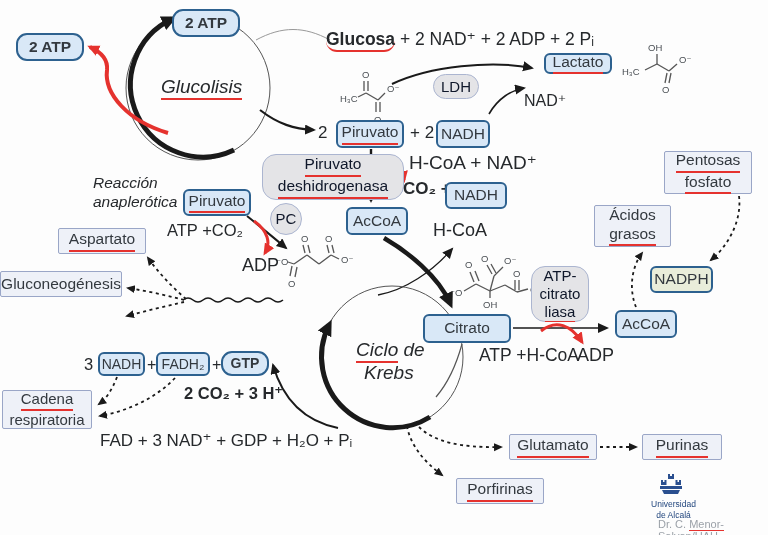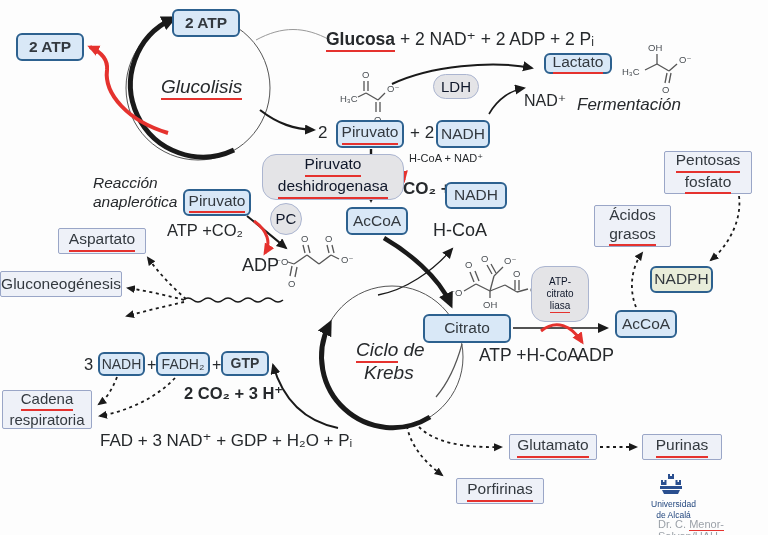--- a/index.html
+++ b/index.html
@@ -14,21 +14,21 @@
     align-items:center; justify-content:center; text-align:center;
     line-height:1.2; box-sizing:border-box; white-space:nowrap;
   }
   .m { background:#d9e8f7; border:2px solid #2d618f; border-radius:6px; font-size:15.5px; color:#33393f; }
   .p { background:#eef1f8; border:1.5px solid #9aa6c7; border-radius:2px; font-size:15.5px; color:#33393f; }
   .e { background:#e4e4e7; border:1.5px solid #abb5d0; border-radius:14px; font-size:15px; color:#0f172a; }
   .pill { border-radius:13px; }
   .circ { border-radius:50%; }
   .txt { position:absolute; white-space:nowrap; font-size:17px; color:#26292c; line-height:1.2; }
   .it { font-style:italic; }
-  .b  { font-weight:bold; }
+  .b  { font-weight:bold;border-radius:11px; }
   .ru { border-bottom:2.5px solid #e5322e; padding-bottom:1px; }
   .ru1 { border-bottom:1.5px solid #e5322e; }
   .small { font-size:14px; }
   svg text { font-family:"Liberation Sans","DejaVu Sans",sans-serif; fill:#4a4f54; font-size:9.5px; }
   .uni { position:absolute; text-align:center; font-size:8.5px; color:#23477e; line-height:1.25; }
   .credit { position:absolute; font-size:11px; color:#9ba1a8; }
 </style>
 </head>
 <body>
 
@@ -189,27 +189,26 @@
       <span>NADH</span>
     </div>
 
   <div class="box e pill" style="left:433px;top:74px;width:46px;height:25px">
       <span>LDH</span>
     </div>
   <div class="box m" style="left:544px;top:53px;width:68px;height:21px">
       <span class="ru">Lactato</span>
     </div>
   <div class="txt" style="left:524px;top:91px;font-size:16px">NAD⁺</div>
-  <div class="txt it" style="left:577px;top:95px">Fermentación</div>
 
   <div class="box e" style="left:262px;top:154px;width:142px;height:46px;font-size:15.5px">
     <span class="ru">Piruvato</span>
     <span class="ru">deshidrogenasa</span>
   </div>
-  <div class="txt" style="left:409px;top:152px;font-size:11px">H-CoA + NAD⁺</div>
+  <div class="txt" style="left:409px;top:152px;font-size:19px">H-CoA + NAD⁺</div>
   <div class="txt b" style="left:403px;top:179px">CO₂ +</div>
   <div class="box m" style="left:445px;top:182px;width:62px;height:27px">
       <span>NADH</span>
     </div>
   <div class="box m" style="left:346px;top:207px;width:62px;height:28px">
       <span>AcCoA</span>
     </div>
   <div class="txt" style="left:433px;top:220px;font-size:18px">H-CoA</div>
 
   <div class="txt it" style="left:93px;top:174px;font-size:15.5px">
@@ -234,21 +233,21 @@
 
   <div class="txt it" style="left:356px;top:339px;font-size:19px">
     <div><span class="ru">Ciclo</span><span> de</span></div>
     <div style="padding-left:8px">Krebs</div>
   </div>
   <div class="box m" style="left:423px;top:314px;width:88px;height:29px">
       <span>Citrato</span>
     </div>
   <div class="txt" style="left:479px;top:345px;font-size:17.5px">ATP +H-CoA</div>
   <div class="txt" style="left:577px;top:345px;font-size:18px">ADP</div>
-  <div class="box e" style="left:531px;top:266px;width:58px;height:56px;font-size:10px">
+  <div class="box e" style="left:531px;top:266px;width:58px;height:56px;font-size:15px">
     <span>ATP-</span>
     <span>citrato</span>
     <span class="ru1">liasa</span>
   </div>
   <div class="box m" style="left:615px;top:310px;width:62px;height:28px">
       <span>AcCoA</span>
     </div>
 
   <div class="txt" style="left:84px;top:355px;font-size:16.5px">3</div>
   <div class="box m small" style="left:98px;top:352px;width:47px;height:24px">

